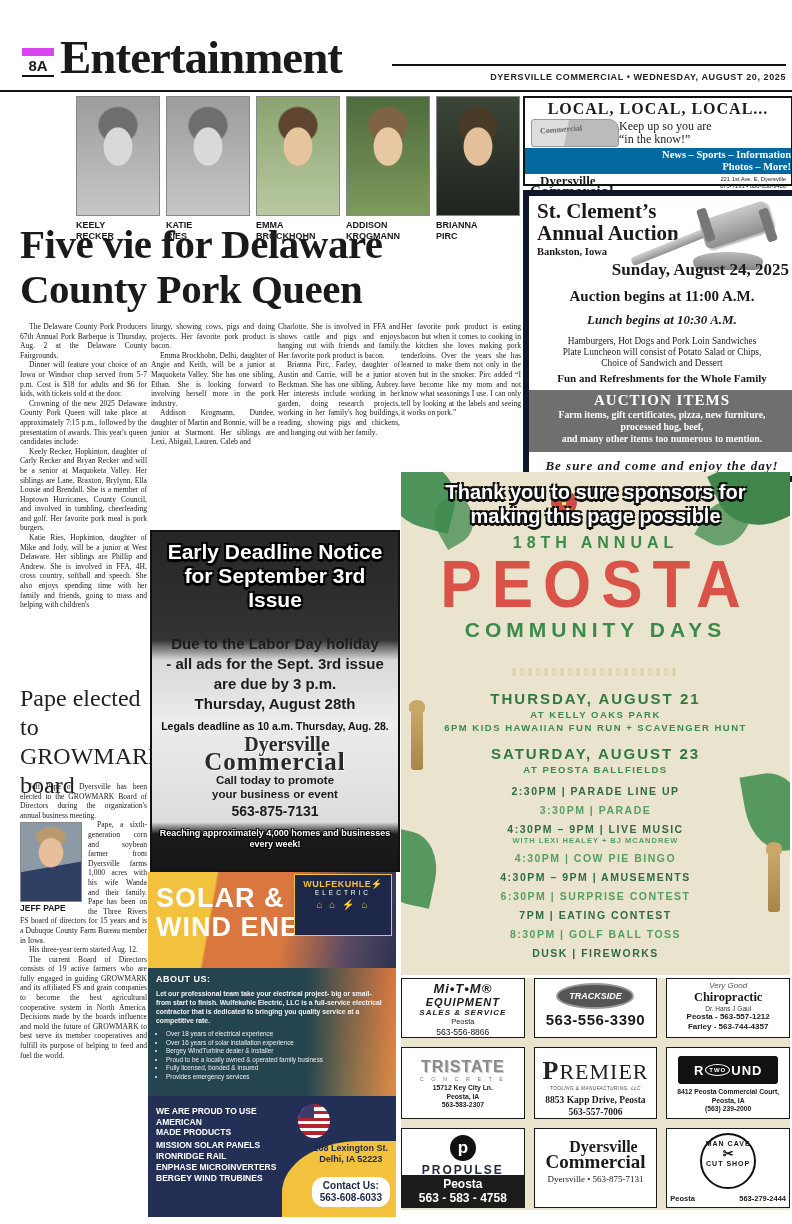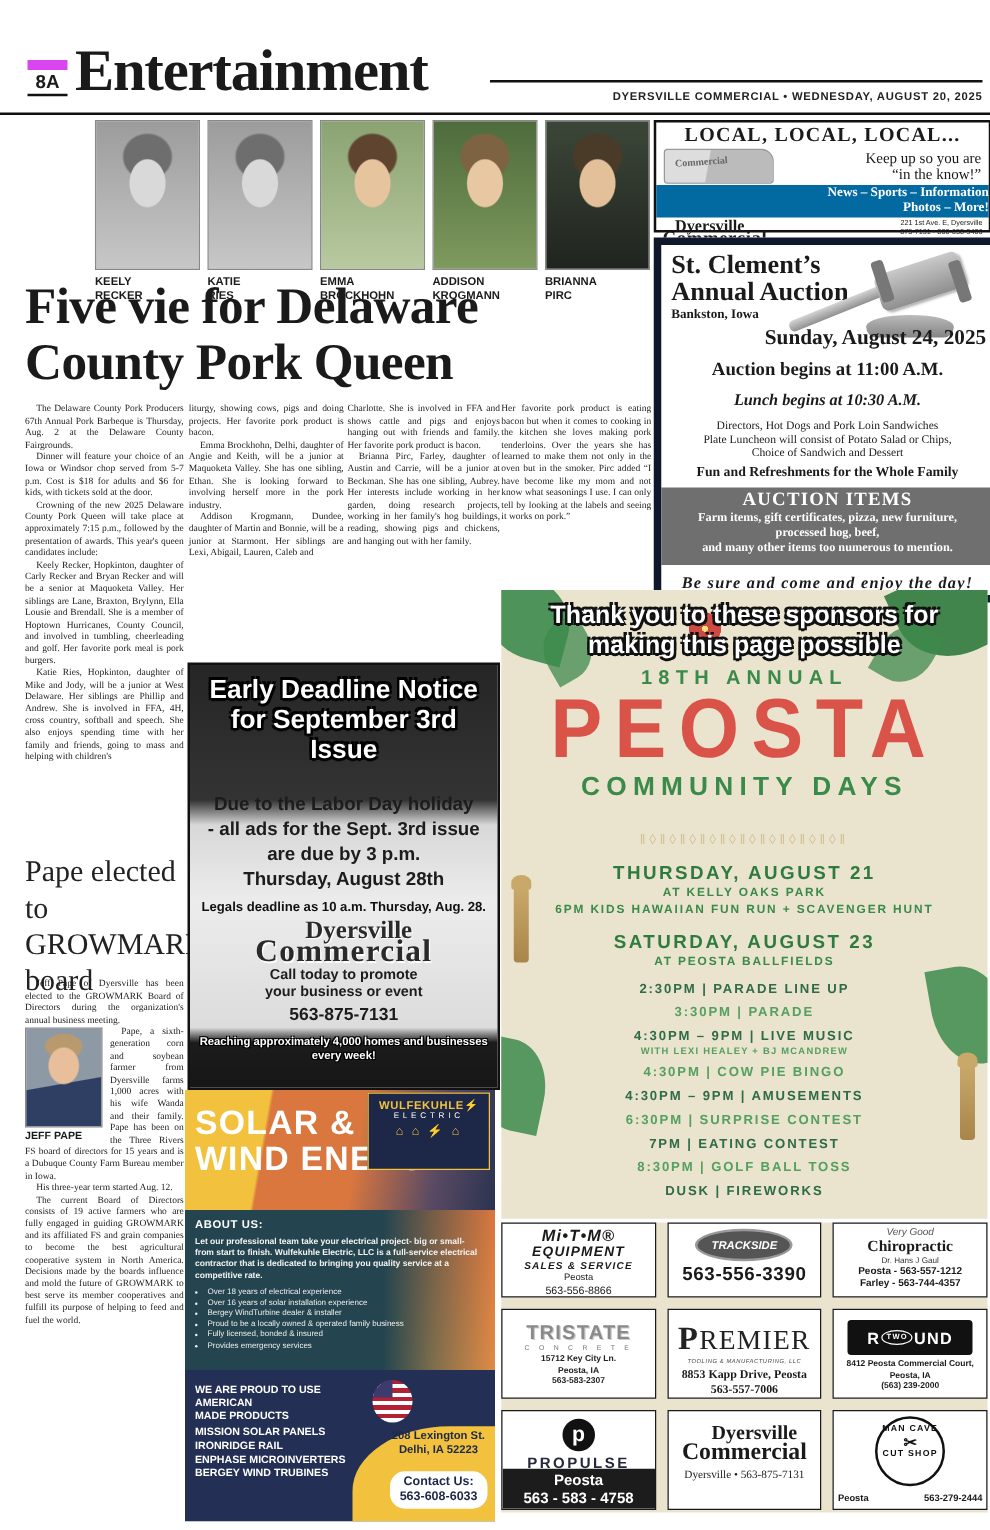--- a/index.html
+++ b/index.html
@@ -50,21 +50,21 @@
       radial-gradient(ellipse 24px 16px at 50% 18%,#b99a6e 58%,rgba(0,0,0,0) 66%),
       linear-gradient(170deg,#8d9aa6 55%,#2e3f63 56%);}
   .pape-caption{font-family:"Liberation Sans",sans-serif;font-weight:bold;font-size:8.5px;margin-top:2px;}
   
   .local-ad{left:523px;top:96px;width:266px;height:86px;border:2px solid #111;background:#fff;}
   .local-title{text-align:center;font-weight:bold;font-size:16px;letter-spacing:1px;margin-top:2px;}
   .local-mid{display:flex;align-items:center;padding:1px 6px;}
   .np-icon{width:86px;height:26px;background:linear-gradient(100deg,#ddd 0 40%,#bbb 41% 100%);
            border:1px solid #999;border-radius:3px 10px 3px 3px;position:relative;}
   .np-icon span{position:absolute;left:8px;top:5px;font-size:8px;font-weight:bold;color:#666;transform:rotate(-4deg);}
-  .local-tag{flex:1;text-align:right;font-size:12px;line-height:13px;}
+  .local-tag{flex:1;text-align:left;font-size:12px;line-height:13px;}
   .local-banner{background:#0369a1;color:#fff;text-align:right;font-weight:bold;font-size:10.5px;line-height:12px;padding:1px 0;}
   .local-bottom{display:flex;justify-content:space-between;align-items:center;padding:1px 5px;}
   .dc-logo{font-weight:bold;line-height:11px;}
   .dc-logo .l1{font-size:13px;margin-left:10px;}
   .dc-logo .l2{font-size:15px;letter-spacing:.5px;}
   .local-contact{text-align:right;font-size:5.8px;line-height:7px;font-family:"Liberation Sans",sans-serif;}
   
   .auction-ad{left:523px;top:190px;width:266px;height:280px;border:6px solid #0f172a;background:#fff;}
   .auc-title{position:absolute;left:8px;top:4px;font-weight:bold;font-size:21px;line-height:22px;}
   .auc-loc{position:absolute;left:8px;top:50px;font-weight:bold;font-size:10.5px;}
@@ -327,21 +327,21 @@
       <div class="handle"></div>
       <div class="base"></div>
       <div class="head"></div>
       <div class="band1"></div>
       <div class="band2"></div>
     </div>
     <div class="auc-date">Sunday, August 24, 2025</div>
     <div class="auc-begin">Auction begins at 11:00 A.M.</div>
     <div class="auc-lunch">Lunch begins at 10:30 A.M.</div>
     <div class="auc-food">
-      <span>Directors, Hot Dogs and Pork Loin Sandwiches</span><br>
+      <span>Hamburgers, Hot Dogs and Pork Loin Sandwiches</span><br>
       <span>Plate Luncheon will consist of Potato Salad or Chips,</span><br>
       <span>Choice of Sandwich and Dessert</span>
     </div>
     <div class="auc-fun">Fun and Refreshments for the Whole Family</div>
     <div class="auc-items">
       <div class="t">AUCTION ITEMS</div>
       <div class="b">
         <span>Farm items, gift certificates, pizza, new furniture,</span><br>
         <span>processed hog, beef,</span><br>
         <span>and many other items too numerous to mention.</span>
@@ -354,21 +354,21 @@
     <div class="leaf l1"></div>
     <div class="leaf l2"></div>
     <div class="leaf l3"></div>
     <div class="leaf l4"></div>
     <div class="leaf l5"></div>
     <div class="leaf l6"></div>
     <div class="hibiscus"></div>
     <div class="torch t1"></div>
     <div class="torch t2"></div>
     <div class="thanks">
-      <span>Thank you to these sponsors for</span><br>
+      <span>Thank you to sure sponsors for</span><br>
       <span>making this page possible</span>
     </div>
     <div class="annual">18TH  ANNUAL</div>
     <div class="peosta-name">PEOSTA</div>
     <div class="community">COMMUNITY DAYS</div>
     <div class="tiki-row">ǁ◊ǁ◊ǁ◊ǁ◊ǁ◊ǁ◊ǁ◊ǁ◊ǁ◊ǁ◊ǁ</div>
     <div class="pe-day">THURSDAY, AUGUST 21</div>
     <div class="pe-sub">AT KELLY OAKS PARK</div>
     <div class="pe-sub">6PM KIDS HAWAIIAN FUN RUN + SCAVENGER HUNT</div>
     <div class="pe-day">SATURDAY, AUGUST 23</div>

